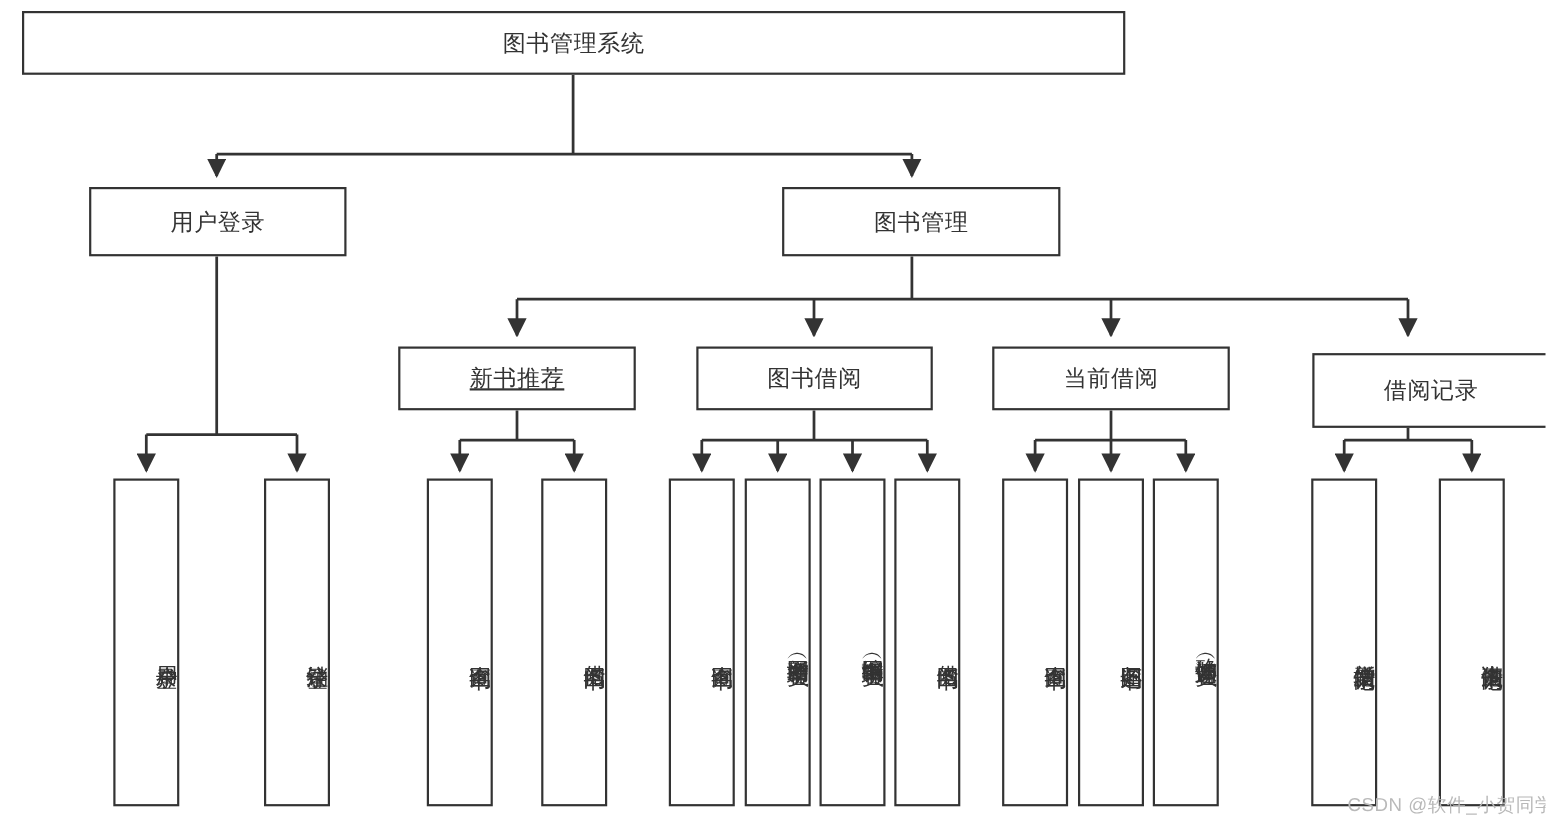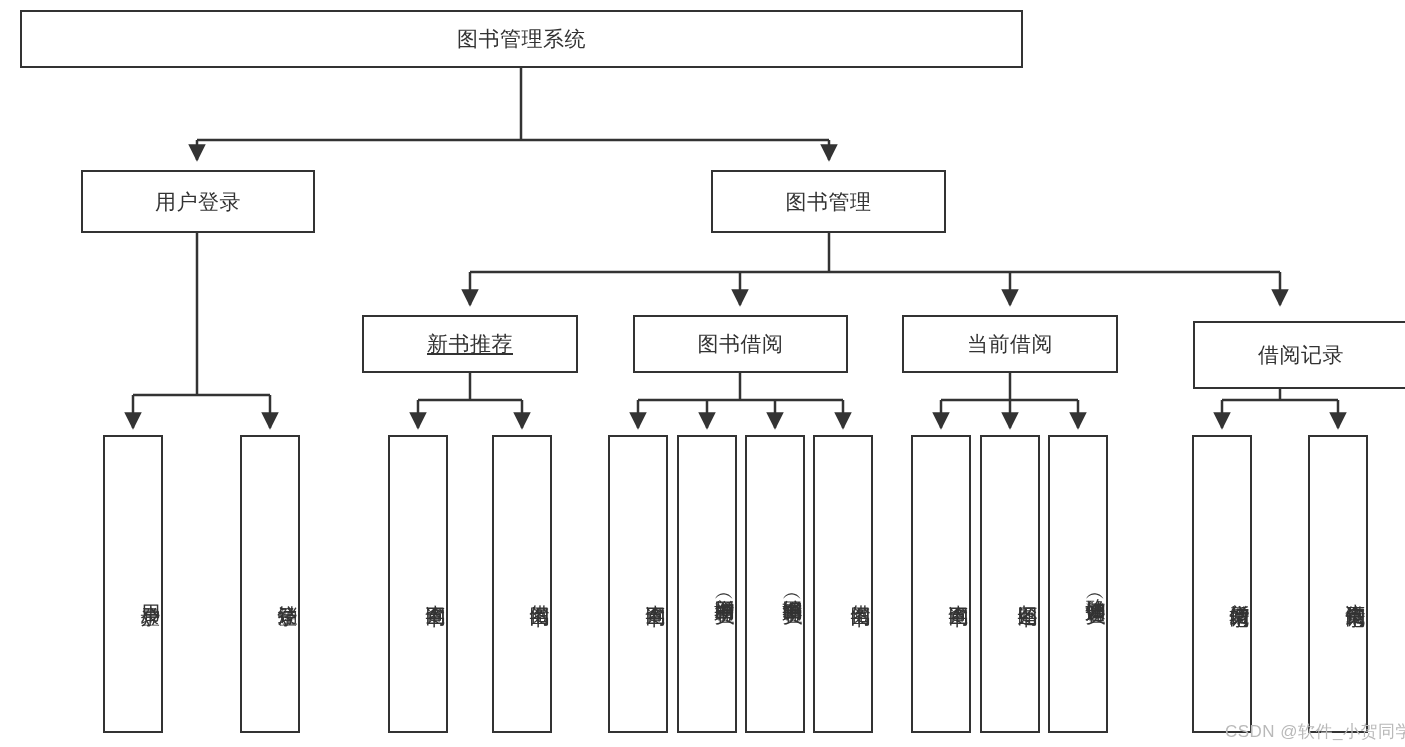--- a/index.html
+++ b/index.html
@@ -119,21 +119,21 @@
       <path d="M 1222 400 L 1338 400"></path>
       <path d="M 1222 400 L 1222 428" marker-end="url(#arrow)"></path>
       <path d="M 1338 400 L 1338 428" marker-end="url(#arrow)"></path>
     </g>
   </svg>
 
   <div class="node h" style="left:20px; top:10px; width:1003px; height:58px;">图书管理系统</div>
 
   <div class="node h" style="left:81px; top:170px; width:234px; height:63px;">用户登录</div>
 
-  <div class="node h" style="left:711px; top:170px; width:235px; height:63px;">图书管理</div>
+  <div class="node h" style="left:711px; top:170px; width:253px; height:63px;">图书管理</div>
 
   <div class="node h" style="left:362px; top:315px; width:216px; height:58px;text-decoration:underline;">新书推荐</div>
 
   <div class="node h" style="left:633px; top:315px; width:215px; height:58px;">图书借阅</div>
 
   <div class="node h" style="left:902px; top:315px; width:216px; height:58px;">当前借阅</div>
 
   <div class="node h" style="left:1172px; top:321px; width:216px; height:68px;margin-left:21px;">借阅记录</div>
 
   <div class="node leaf" style="left:103px; top:435px; width:60px; height:298px;">

